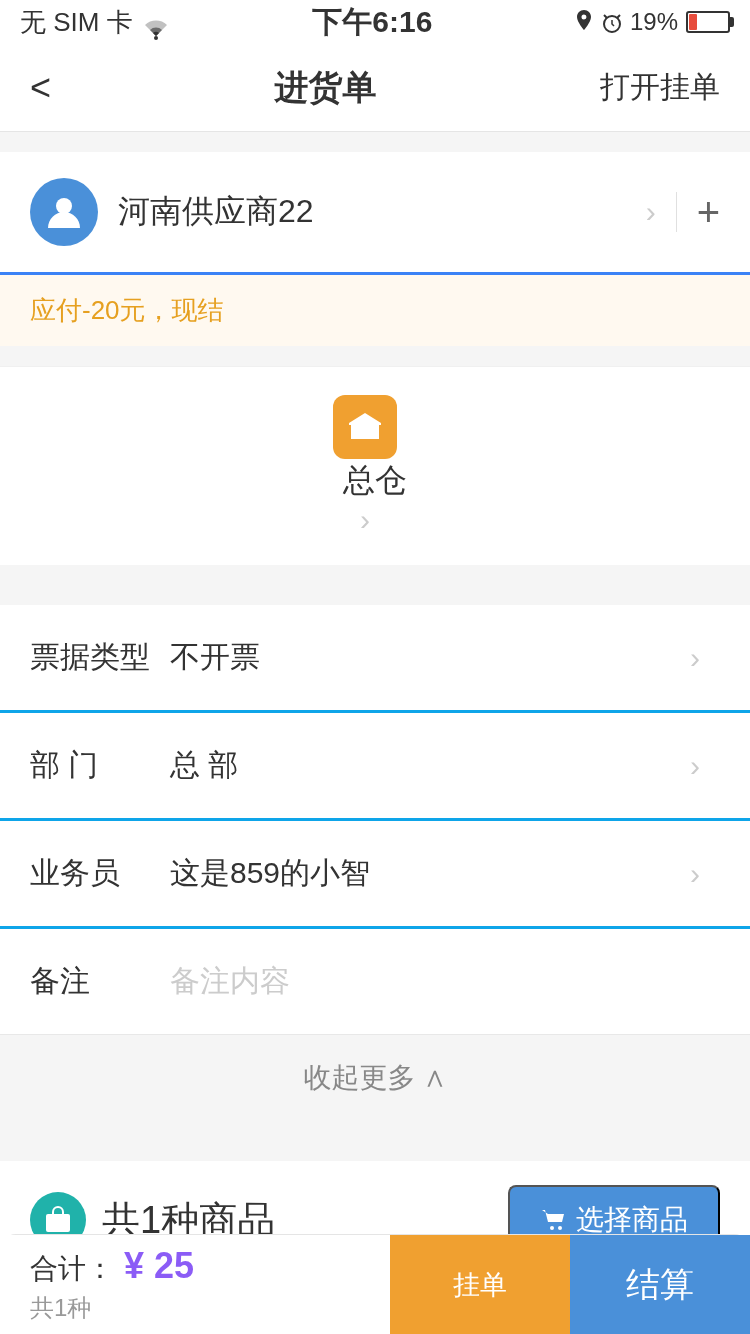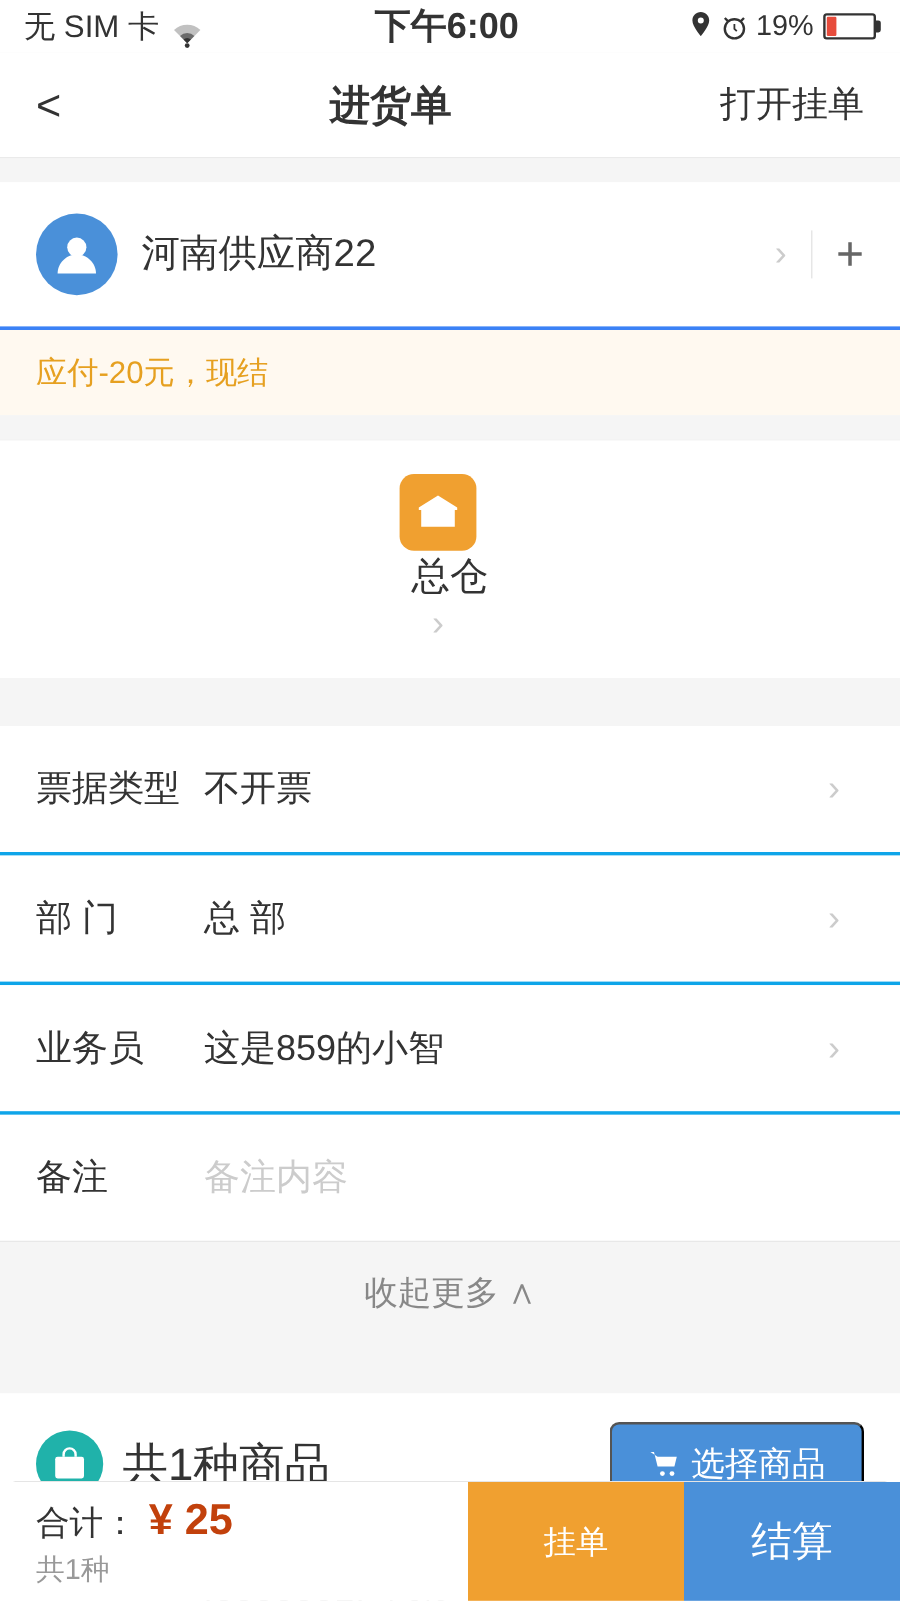--- a/index.html
+++ b/index.html
@@ -321,21 +321,21 @@
       align-items: baseline;
       gap: 10px;
     }
     .total-label {
       font-size: 28px;
       color: #333;
     }
     .total-amount {
       font-size: 36px;
       font-weight: 600;
-      color: #c2410c;
+      color: #8b5cf6;
     }
     .total-sub {
       font-size: 24px;
       color: #999;
       margin-top: 4px;
     }
     .hang-btn {
       width: 180px;
       background: #f0a030;
       display: flex;
@@ -364,21 +364,21 @@
 <div class="status-bar">
   <div class="status-left">
     <span>无 SIM 卡</span>
     <svg width="30" height="22" viewBox="0 0 30 22" fill="none">
       <path d="M15 18l3-3a4.2 4.2 0 00-6 0l3 3z" fill="#333"></path>
       <path d="M15 18L9 12a8.5 8.5 0 0112 0L15 18z" fill="#333" opacity="0.6"></path>
       <path d="M15 18L4 7a16 16 0 0122 0L15 18z" fill="#333" opacity="0.3"></path>
       <circle cx="15" cy="20" r="2" fill="#333"></circle>
     </svg>
   </div>
-  <div class="status-center">下午6:00</div>
+  <div class="status-center">下午6:16</div>
   <div class="status-right">
     <svg width="20" height="24" viewBox="0 0 20 24">
       <path d="M10 0C6 0 3 3 3 7c0 5 7 13 7 13s7-8 7-13c0-4-3-7-7-7zm0 9.5a2.5 2.5 0 110-5 2.5 2.5 0 010 5z" fill="#333"></path>
     </svg>
     <svg width="24" height="24" viewBox="0 0 24 24">
       <circle cx="12" cy="14" r="8" stroke="#333" stroke-width="2" fill="none"></circle>
       <path d="M12 10v4l2 2" stroke="#333" stroke-width="1.5" fill="none"></path>
       <path d="M4 5l3 3M20 5l-3 3" stroke="#333" stroke-width="2"></path>
     </svg>
     <span>19%</span>

